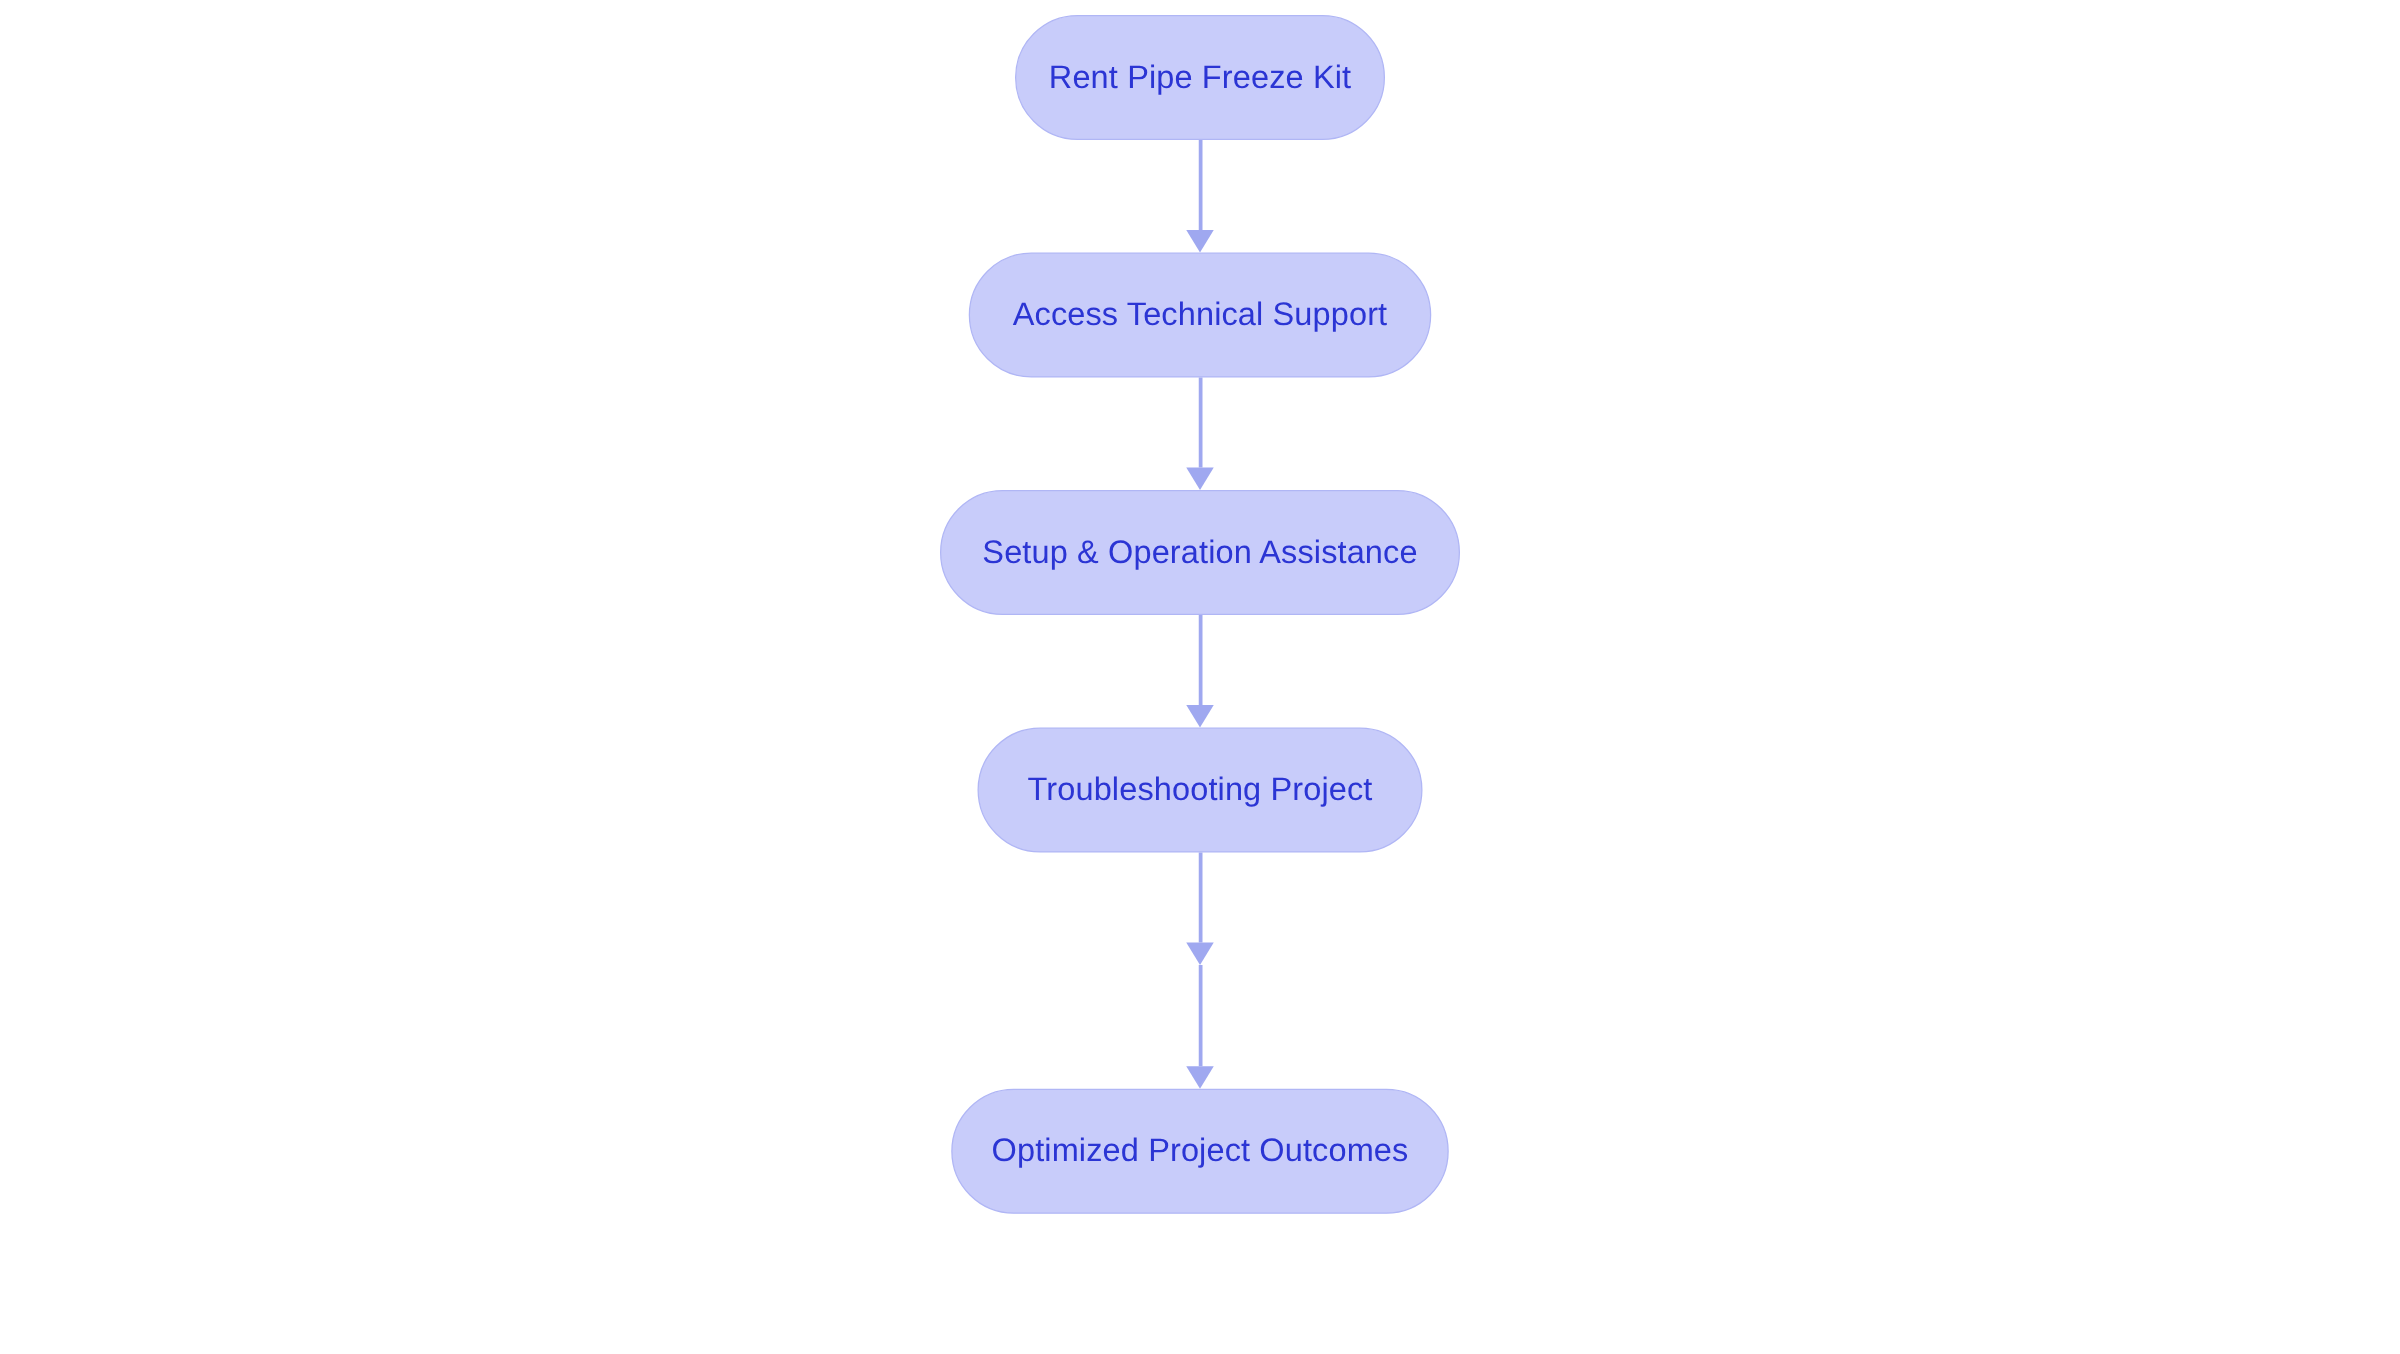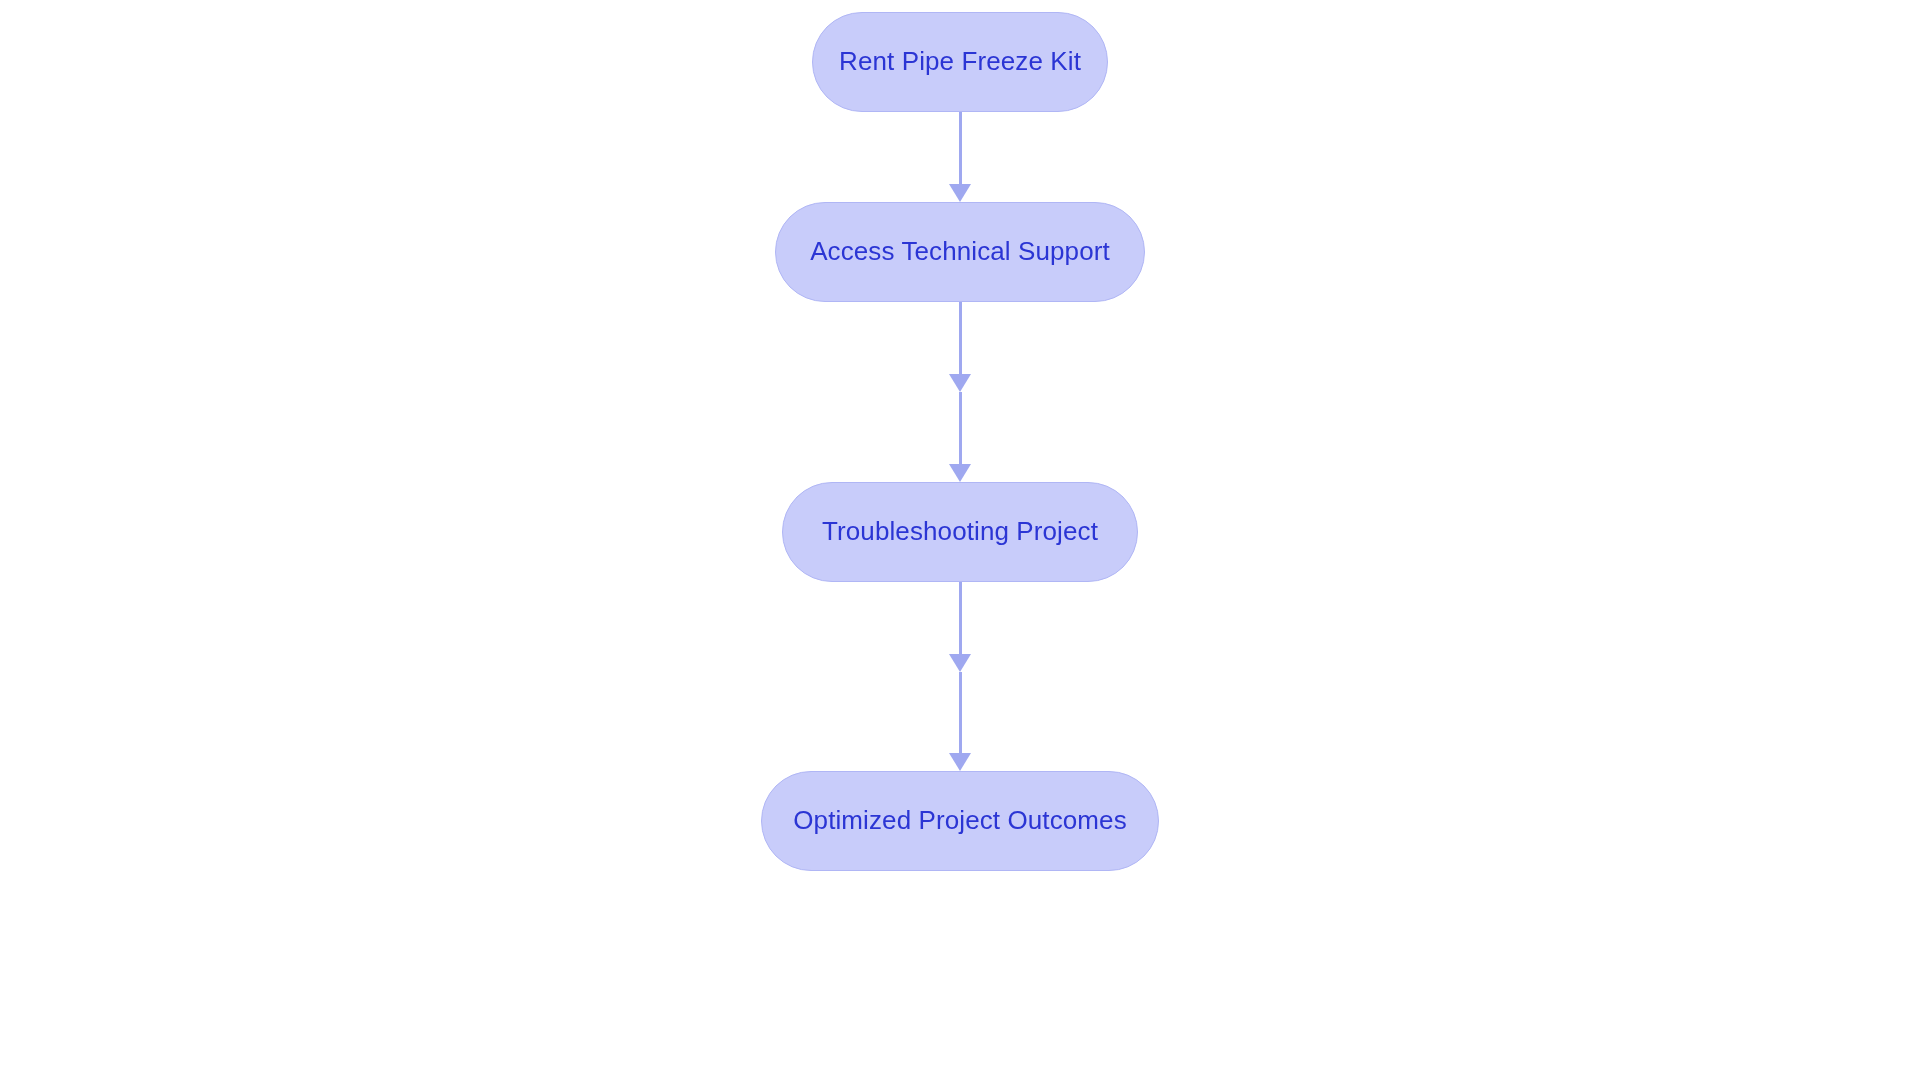--- a/index.html
+++ b/index.html
@@ -103,20 +103,25 @@
       <div class="node" style="width:370px;text-align:right;">
         <span>Access Technical Support</span>
       </div>
     </div>
 
     <div class="connector">
       <div class="connector-line"></div>
       <div class="connector-arrow"></div>
     </div>
 
+    <div class="flow-step">
+      <div class="node" style="width:416px;">
+        <span>Setup &amp; Operation Assistance</span>
+      </div>
+    </div>
 
     <div class="connector">
       <div class="connector-line"></div>
       <div class="connector-arrow"></div>
     </div>
 
     <div class="flow-step">
       <div class="node" style="width:356px;">
         <span>Troubleshooting Project</span>
       </div>

